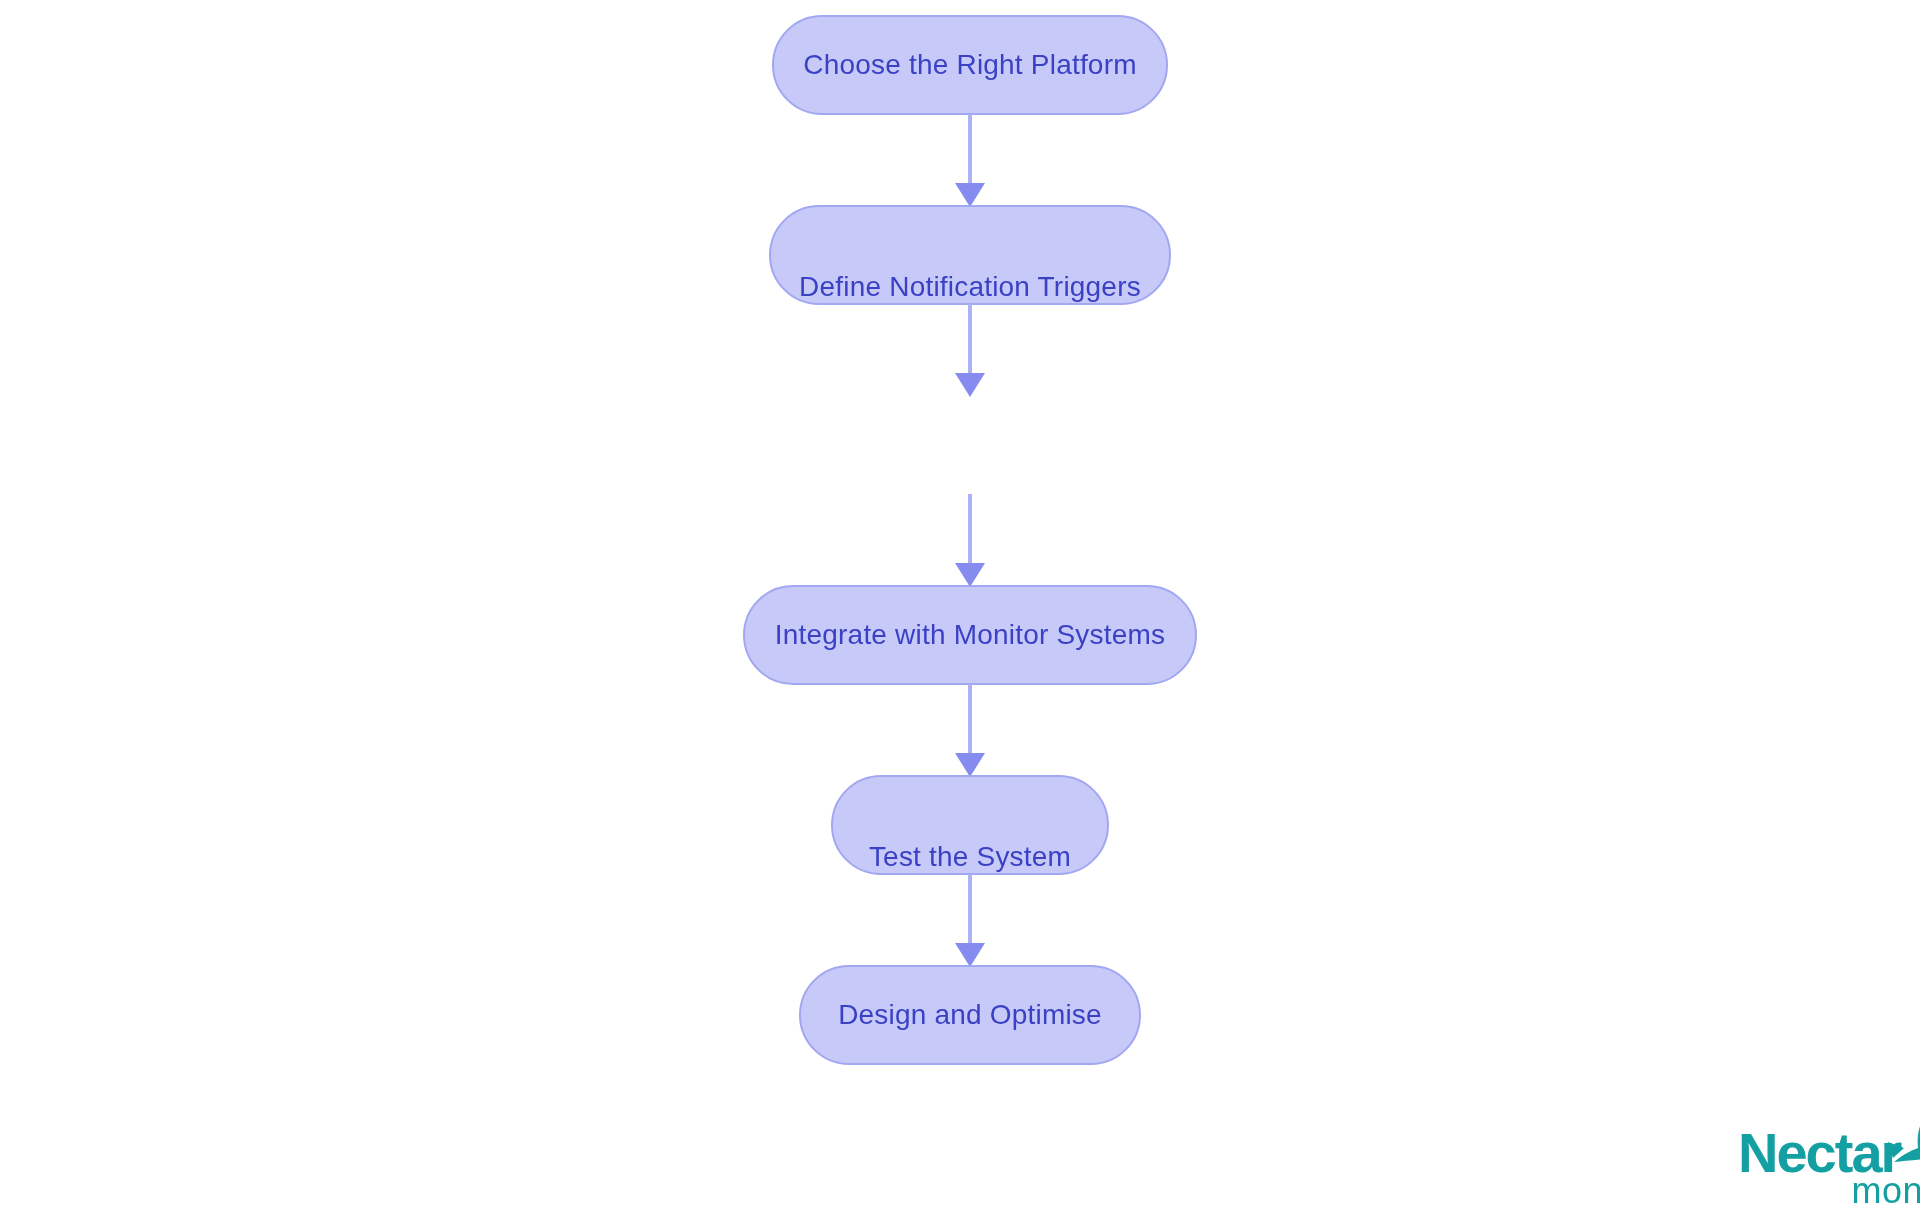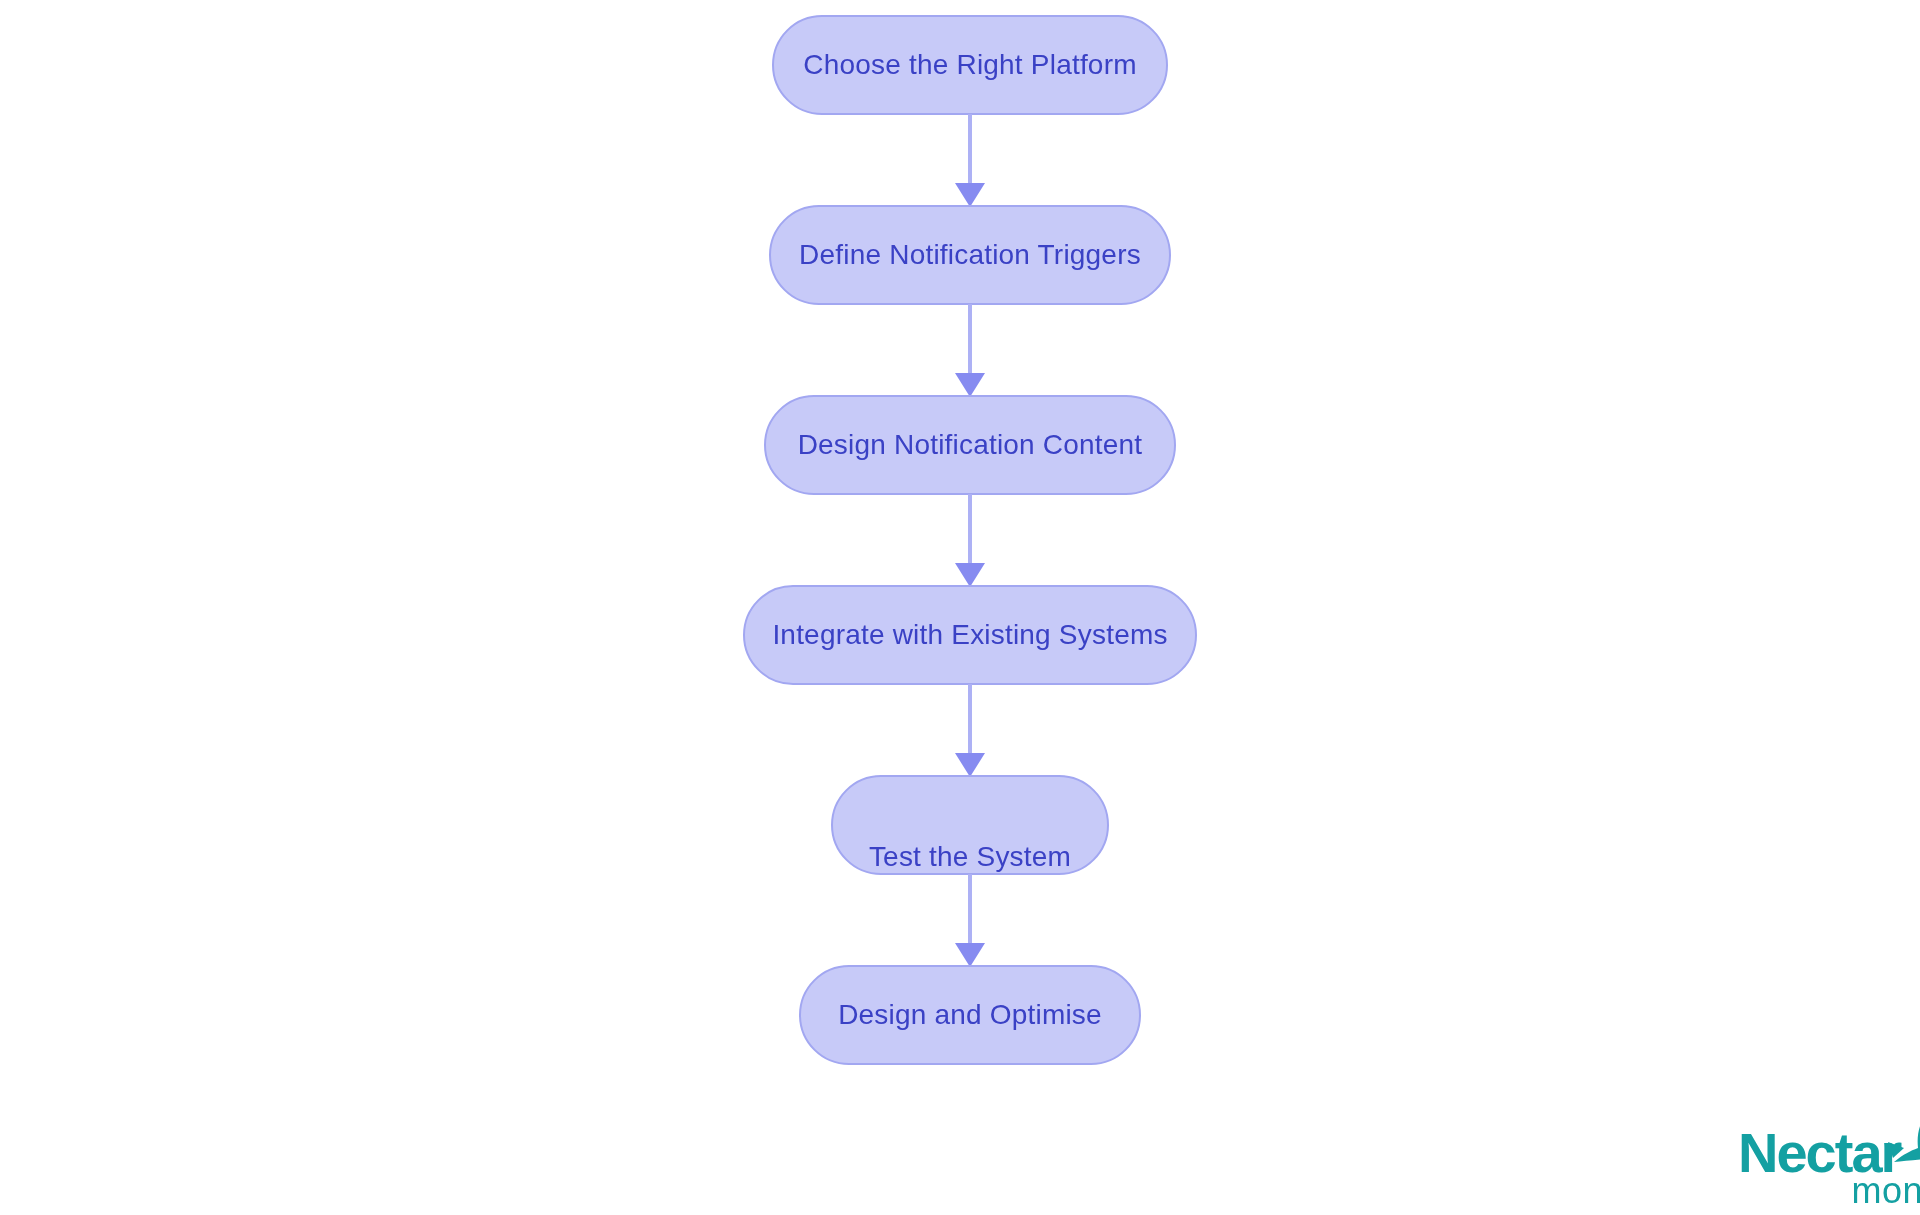--- a/index.html
+++ b/index.html
@@ -26,21 +26,21 @@
     background:var(--node-fill);
     border:2px solid var(--node-border);
     display:flex;align-items:center;justify-content:center;
     color:var(--node-text);
     font-size:28px;
     font-weight:400;
     letter-spacing:0.2px;
     white-space:nowrap;
   }
   .n1{left:772px;top:15px;width:396px;}
-  .n2{left:769px;top:205px;width:402px;}
+  .n2{left:769px;top:205px;width:402px;align-items:flex-end;}
   .n3{left:764px;top:395px;width:412px;}
   .n4{left:743px;top:585px;width:454px;}
   .n5{left:831px;top:775px;width:278px;align-items:flex-end;}
   .n6{left:799px;top:965px;width:342px;}
 
   .edge{position:absolute;left:0;top:0;width:0;height:0;}
   .edge .shaft{
     position:absolute;
     width:4px;background:var(--arrow-line);
     left:968px;
@@ -101,31 +101,28 @@
 
   <div class="node n2">
     <span>Define Notification Triggers</span>
   </div>
 
   <div class="edge e2">
     <div class="shaft"></div>
     <div class="head"></div>
   </div>
 
-  <div class="node n3">
-    <span>Design Notification Content</span>
-  </div>
 
   <div class="edge e3">
     <div class="shaft"></div>
     <div class="head"></div>
   </div>
 
   <div class="node n4">
-    <span>Integrate with Existing Systems</span>
+    <span>Integrate with Monitor Systems</span>
   </div>
 
   <div class="edge e4">
     <div class="shaft"></div>
     <div class="head"></div>
   </div>
 
   <div class="node n5">
     <span>Test the System</span>
   </div>

